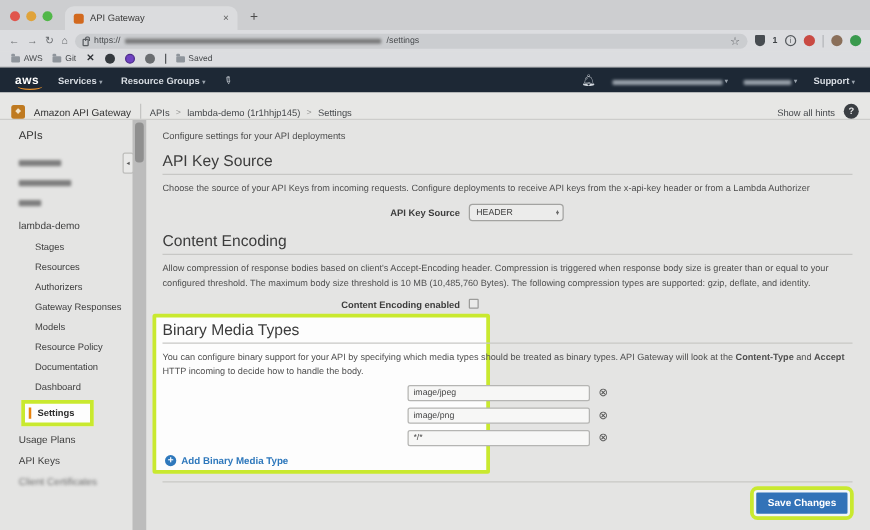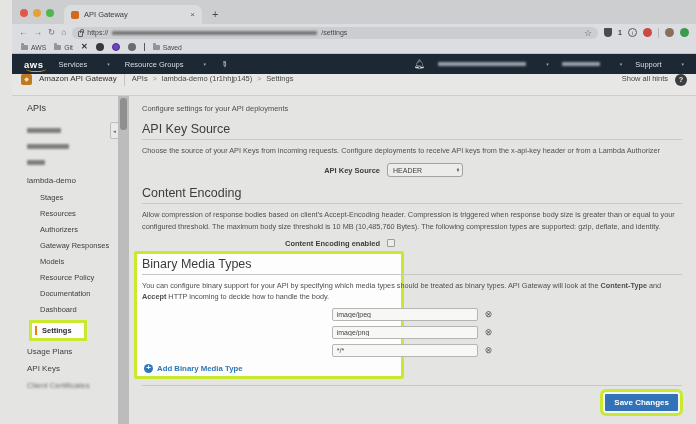--- a/index.html
+++ b/index.html
@@ -1,18 +1,18 @@
 <!DOCTYPE html>
 <html><head>
 <meta charset="utf-8">
 <style>
   * { margin:0; padding:0; box-sizing:border-box; }
   html,body { width:696px; height:424px; overflow:hidden; }
   body { font-family:"Liberation Sans", sans-serif; background:#e4e4e3; }
-  .window { width:696px; height:424px; display:flex; flex-direction:column; background:#e4e4e3;padding-left:12px; }
+  .window { width:696px; height:424px; display:flex; flex-direction:column; background:#e4e4e3; }
 
   
   .tabstrip { height:24px; background:#cdced0; display:flex; align-items:flex-end; padding-left:8px; flex:none; }
   .lights { display:flex; gap:5px; align-items:center; margin:0 10px 7px 0; }
   .light { width:8px; height:8px; border-radius:50%; }
   .light.red{background:#e0564d;} .light.yellow{background:#e0a33a;} .light.green{background:#51b748;}
   .tab { height:19px; width:138px; background:#dbdcde; border-radius:7px 7px 0 0; display:flex; align-items:center; padding:0 7px; gap:5px; }
   .tab-fav { width:8px; height:8px; border-radius:2px; background:#d2691e; flex:none; }
   .tab-title { font-size:7.5px; color:#3c3c3c; flex:1; white-space:nowrap; overflow:hidden; }
   .tab-close { font-size:8px; color:#5c5c5c; }
@@ -38,28 +38,28 @@
   .bm { display:flex; align-items:center; gap:3px; font-size:6.8px; color:#45484b; }
   .folder { width:7px; height:5px; background:#8f959c; border-radius:1px; position:relative; }
   .folder::before { content:""; position:absolute; top:-1.5px; left:0; width:3px; height:1.5px; background:#8f959c; border-radius:1px 1px 0 0; }
   .bmic { width:8px; height:8px; border-radius:50%; }
   .xglyph { font-size:8px; font-weight:bold; color:#2e3236; line-height:1; }
 
   
   .awsnav { height:20px; background:#1d2835; display:flex; align-items:center; padding:0 12px; gap:15px; color:#d7dce2; flex:none; }
   .awslogo { font-size:9.5px; font-weight:bold; color:#fff; position:relative; letter-spacing:.5px; }
   .awslogo::after { content:""; position:absolute; left:2px; right:-3px; bottom:-2px; height:5px; border-bottom:1.4px solid #e8902a; border-radius:50%; }
-  .navitem { font-size:7.5px; font-weight:normal; display:flex; align-items:center; gap:20px; }
+  .navitem { font-size:7.5px; font-weight:bold; display:flex; align-items:flex-end; gap:2px; }
   .caret { font-size:5px; color:#9aa3ad; }
   .pinic { color:#cfd5db; font-size:8px; transform:rotate(40deg); display:inline-block; }
   .navright { margin-left:auto; display:flex; align-items:center; gap:13px; }
   .bellic { font-size:9px; color:#cfd5db; }
 
   
-  .crumbbar { height:22px; background:#e7e7e5; border-bottom:1px solid #cdcdcb; display:flex; align-items:flex-start; padding:0 9px; gap:7px; flex:none; }
+  .crumbbar { height:22px; background:#e7e7e5; border-bottom:1px solid #cdcdcb; display:flex; align-items:flex-end; padding:0 9px; gap:7px; flex:none; }
   .gwicon { width:11px; height:11px; background:#bf7a20; border-radius:2px; color:#f2e3c8; font-size:6px; text-align:center; line-height:11px; flex:none; }
   .appname { font-size:8px; color:#333; }
   .crumbsep-line { width:1px; height:12px; background:#c4c4c2; }
   .crumbs { display:flex; align-items:center; gap:5px; font-size:7.5px; color:#45484b; }
   .crumb-gt { color:#8f8f8d; font-size:7px; }
   .crumb-active { color:#45484b; }
   .hints { margin-left:auto; font-size:7.5px; color:#45484b; }
   .helpc { width:12px; height:12px; border-radius:50%; background:#3a3e42; color:#e8e8e8; font-size:7.5px; font-weight:bold; text-align:center; line-height:12px; }
 
   

